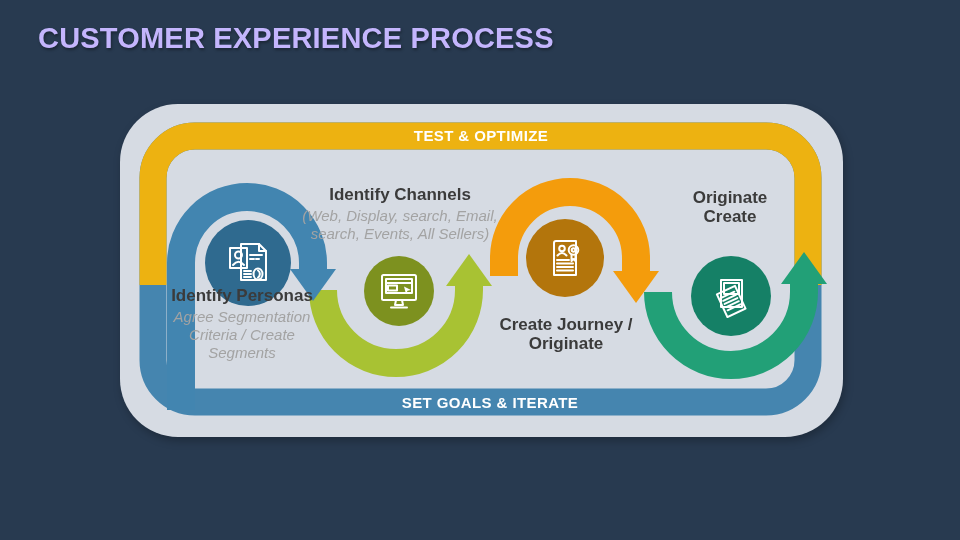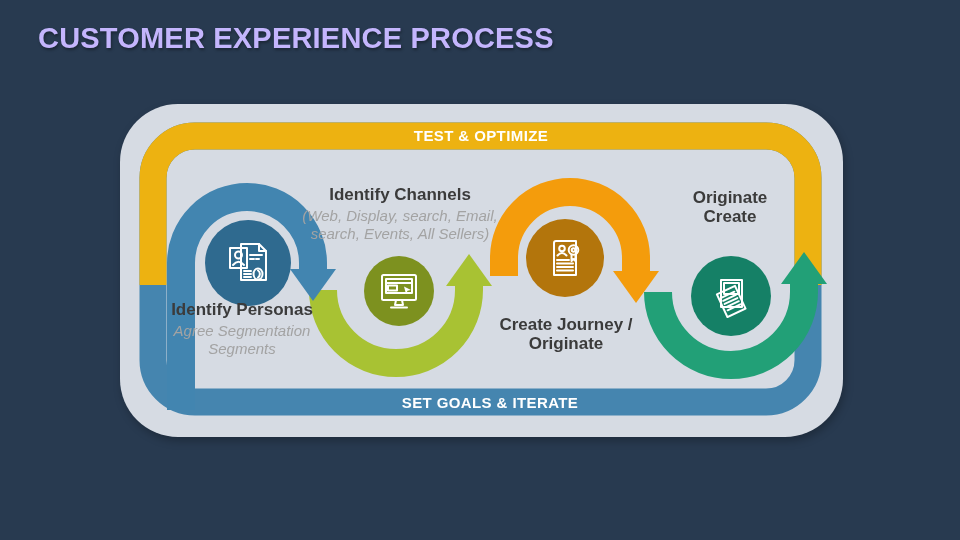--- a/index.html
+++ b/index.html
@@ -33,21 +33,21 @@
   }
   .circle svg { display:block; }
   .c1 { left:205px; top:220px; width:86px; height:86px; }
   .c2 { left:364px; top:256px; width:70px; height:70px; }
   .c3 { left:526px; top:219px; width:78px; height:78px; }
   .c4 { left:691px; top:256px; width:80px; height:80px; }
   .step-label { position:absolute; text-align:center; }
   .step-label .line { display:block; }
   .step-title { font-size:17px; font-weight:bold; color:#3B3B3B; line-height:19px; }
   .step-sub { font-size:15px; font-style:italic; color:#a3a3a3; line-height:18px; margin-top:3px; }
-  .l1 { left:152px; top:300px; width:180px; }
+  .l1 { left:152px; top:286px; width:180px; }
   .l2 { left:288px; top:185px; width:224px; }
   .l3 { left:489px; top:315px; width:154px; }
   .l4 { left:672px; top:188px; width:116px; }
 </style>
 </head>
 <body>
 
 <div class="slide">
 
   <div class="slide-title">CUSTOMER EXPERIENCE PROCESS</div>
@@ -126,20 +126,21 @@
       </g>
     </svg>
   </div>
 
   <div class="step-label l1">
     <div class="step-title">
       <span class="line">Identify Personas</span>
     </div>
     <div class="step-sub">
       <span class="line">Agree Segmentation</span>
+      <span class="line">Criteria / Create</span>
       <span class="line">Segments</span>
     </div>
   </div>
 
   <div class="step-label l2">
     <div class="step-title">
       <span class="line">Identify Channels</span>
     </div>
     <div class="step-sub">
       <span class="line">(Web, Display, search, Email,</span>

